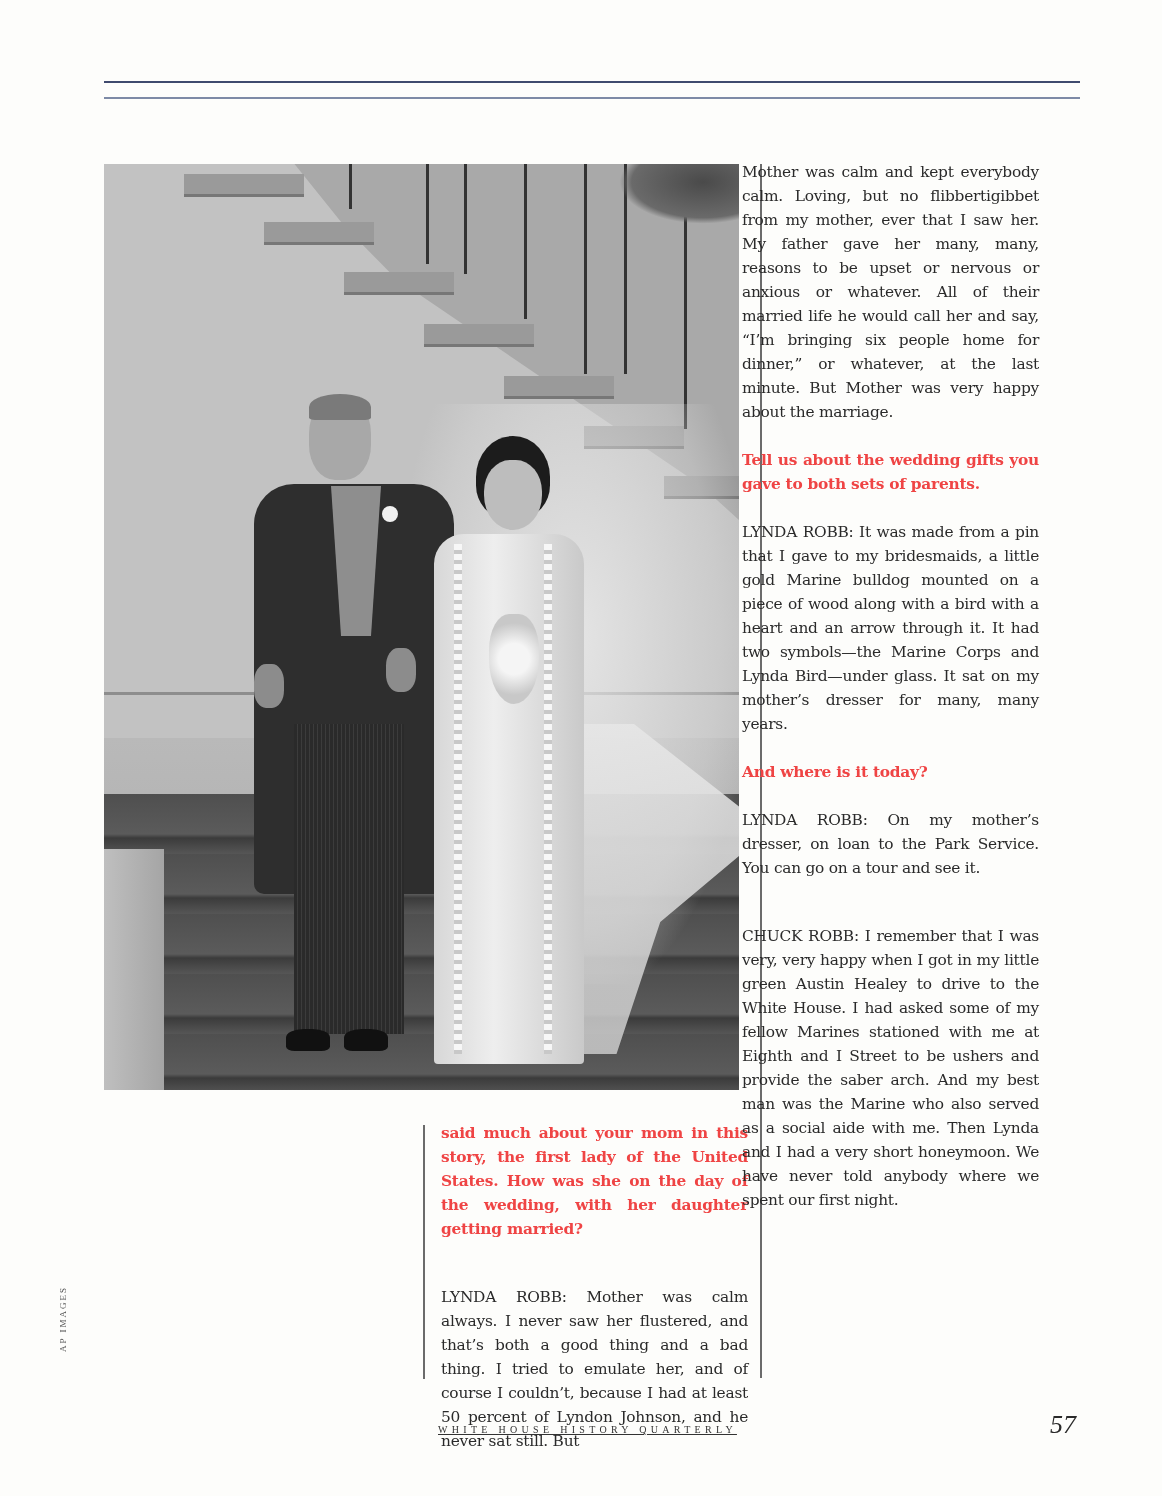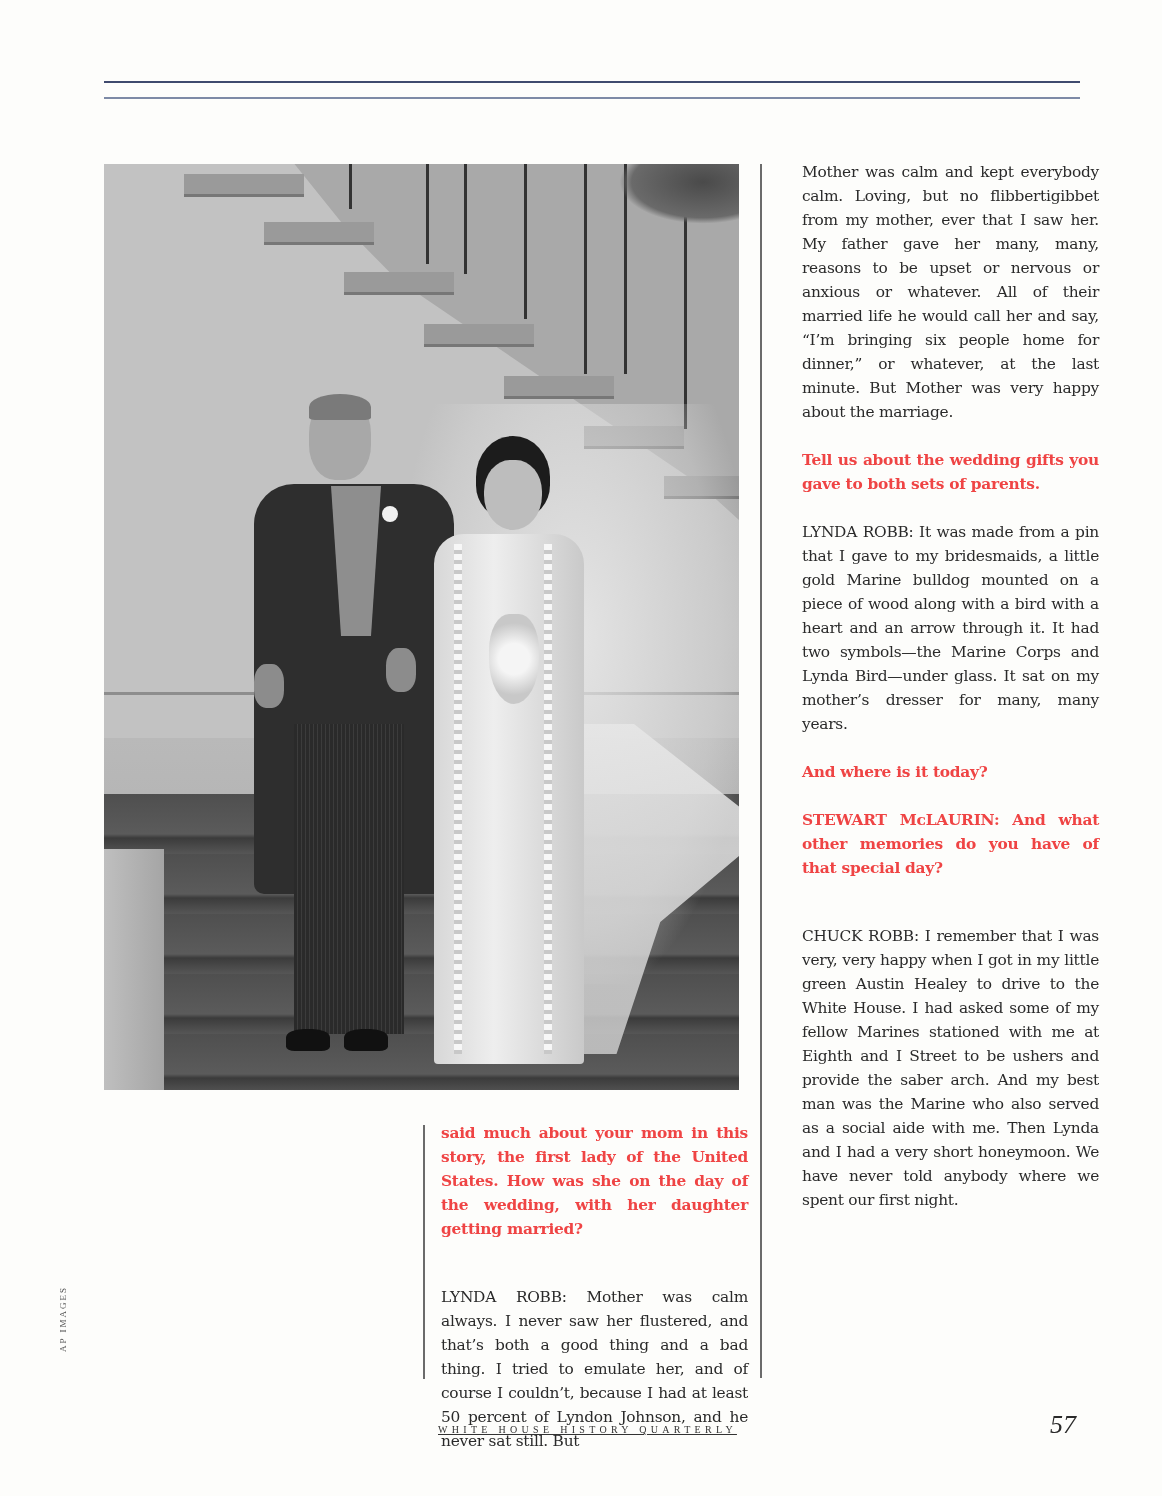--- a/index.html
+++ b/index.html
@@ -70,21 +70,21 @@
       transform: rotate(-90deg); transform-origin: 0 0;
       font-family: "Liberation Serif", serif; font-size: 9px; letter-spacing: 2px; color: #555;
       white-space: nowrap;
     }
 
     .vrule { position: absolute; width: 2px; background: #6b6b6b; }
     .vrule-right { left: 760px; top: 164px; height: 1214px; }
     .vrule-left { left: 423px; top: 1125px; height: 254px; }
 
     .col { position: absolute; font-size: 15.4px; line-height: 24px; color: #2a2a2a; letter-spacing: -0.25px; }
-    .col-right { left: 802px; top: 160px; width: 297px; }
+    .col-right { left: 742px; top: 160px; width: 297px; }
     .col-left { left: 441px; top: 1121px; width: 307px; }
     .col p { margin: 0 0 24px 0; text-align: justify; }
     .col p.q { font-weight: bold; color: #ef4444; }
     .col p:last-child { margin-bottom: 0; margin-top: 44px; }
 
     .footer-title {
       position: absolute; left: 438px; top: 1424px;
       font-family: "Liberation Serif", serif; font-size: 10px; letter-spacing: 4.3px; color: #333;
       white-space: nowrap;
       text-decoration: underline;
@@ -149,18 +149,18 @@
 <div class="col col-left">
   <p class="q">said much about your mom in this story, the first lady of the United States. How was she on the day of the wedding, with her daughter getting married?</p>
   <p>LYNDA ROBB: Mother was calm always. I never saw her flustered, and that’s both a good thing and a bad thing. I tried to emulate her, and of course I couldn’t, because I had at least 50 percent of Lyndon Johnson, and he never sat still. But</p>
 </div>
 
 <div class="col col-right">
   <p>Mother was calm and kept everybody calm. Loving, but no flibbertigibbet from my mother, ever that I saw her. My father gave her many, many, reasons to be upset or nervous or anxious or whatever. All of their married life he would call her and say, “I’m bringing six people home for dinner,” or whatever, at the last minute. But Mother was very happy about the marriage.</p>
   <p class="q">Tell us about the wedding gifts you gave to both sets of parents.</p>
   <p>LYNDA ROBB: It was made from a pin that I gave to my bridesmaids, a little gold Marine bulldog mounted on a piece of wood along with a bird with a heart and an arrow through it. It had two symbols—the Marine Corps and Lynda Bird—under glass. It sat on my mother’s dresser for many, many years.</p>
   <p class="q">And where is it today?</p>
-  <p class="q">STEWART MᴄLAURIN: And what other memories do you have of that special day?</p>
+  <p>LYNDA ROBB: On my mother’s dresser, on loan to the Park Service. You can go on a tour and see it.</p>
   <p>CHUCK ROBB: I remember that I was very, very happy when I got in my little green Austin Healey to drive to the White House. I had asked some of my fellow Marines stationed with me at Eighth and I Street to be ushers and provide the saber arch. And my best man was the Marine who also served as a social aide with me. Then Lynda and I had a very short honeymoon. We have never told anybody where we spent our first night.</p>
 </div>
 
 <div class="footer-title">WHITE HOUSE HISTORY QUARTERLY</div>
 <div class="page-number">57</div>
 
 </body></html>

